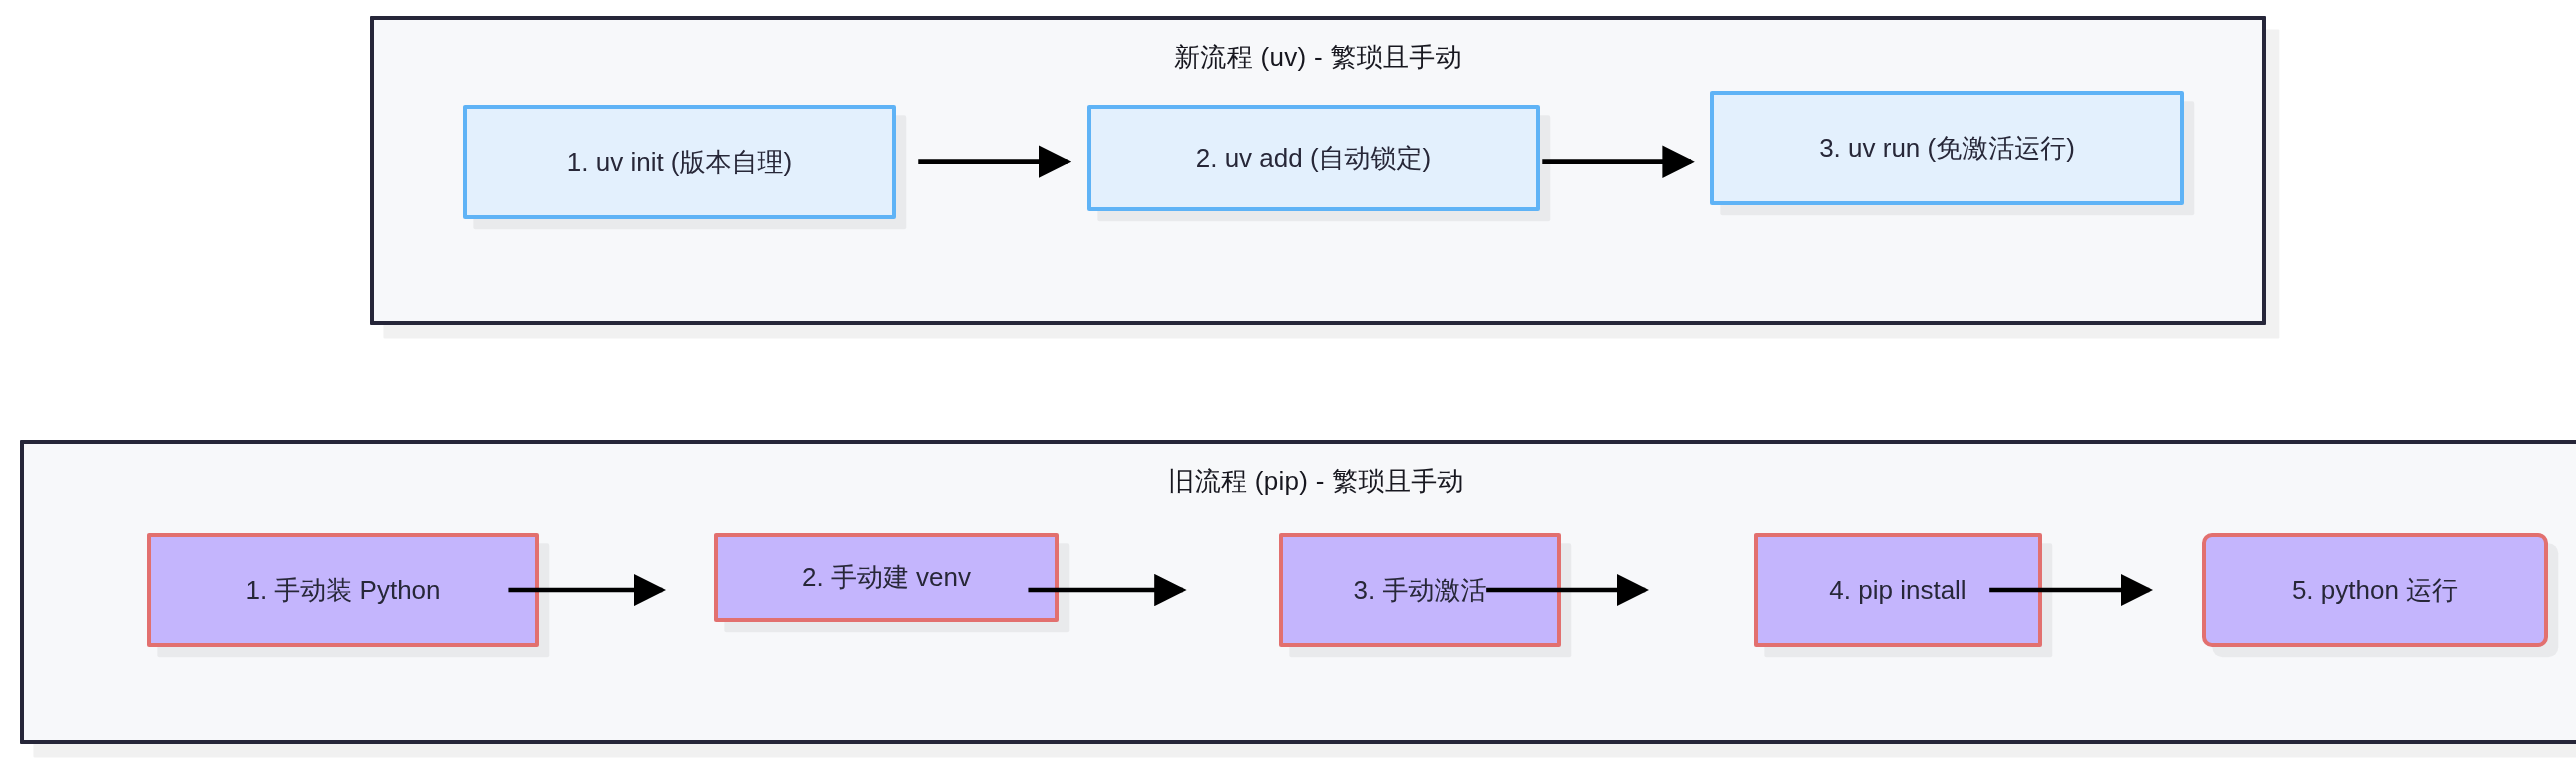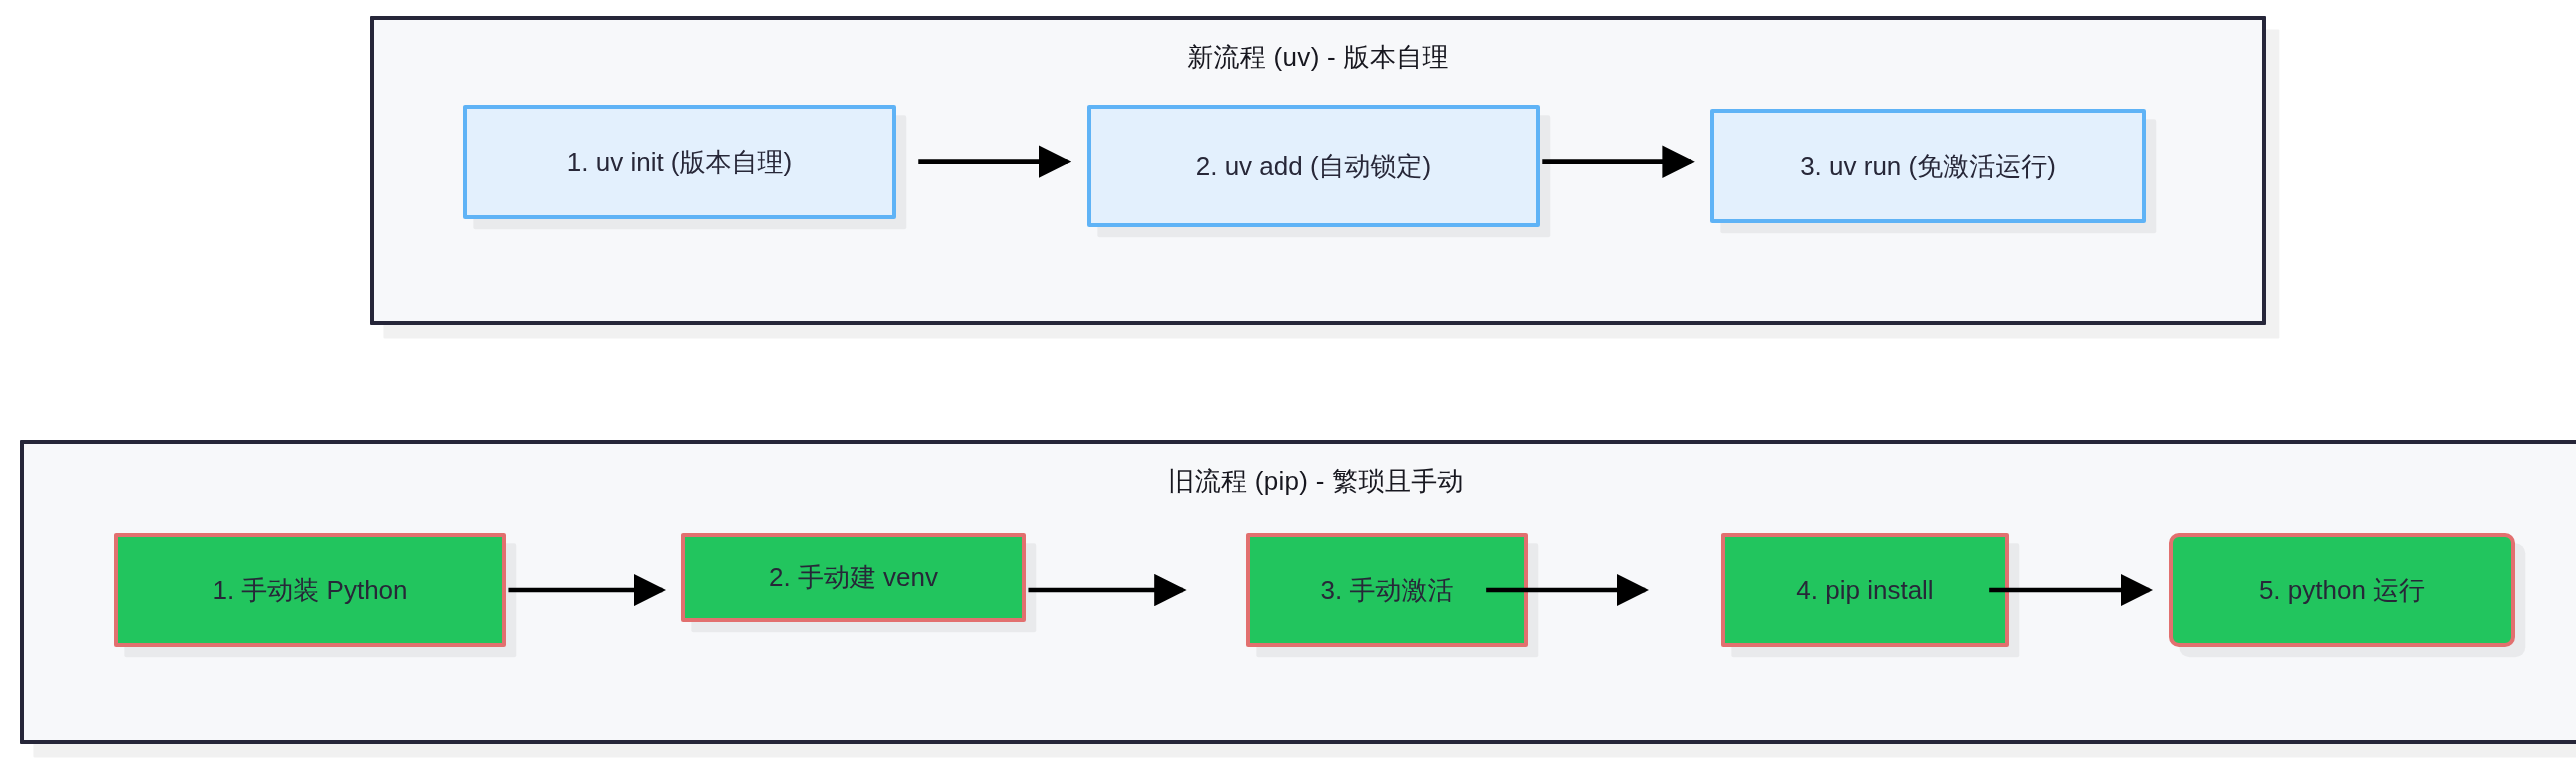--- a/index.html
+++ b/index.html
@@ -73,28 +73,29 @@
     color: #272738;
     white-space: nowrap;
     box-shadow: 10.3px 10.3px 0 0 rgba(0,0,0,0.055);
     padding: 0 13.4px;
   }
   .node.blue {
     background: #e3f0fd;
     border-color: #5fb3f6;
   }
   .node.pink {
-    background: #22c55e;
+    background: #c4b5fd;
     border-color: #e2706f;
+    margin-left: 33px;
   }
 
   
   #node-uv-init { left: 463px;  top: 105px; width: 433px; height: 114px; }
-  #node-uv-add  { left: 1087px; top: 105px; width: 453px; height: 122px; }
-  #node-uv-run  { left: 1710px; top: 109px; width: 436px; height: 114px; }
+  #node-uv-add  { left: 1087px; top: 105px; width: 453px; height: 106px; }
+  #node-uv-run  { left: 1710px; top: 91px; width: 474px; height: 114px; }
 
   
   #node-install-python { left: 114px;  top: 533px; width: 392px; height: 114px; }
   #node-create-venv    { left: 681px; top: 533px; width: 345px; height: 89px; }
   #node-activate       { left: 1246px; top: 533px; width: 282px; height: 114px; }
   #node-pip-install    { left: 1721px; top: 533px; width: 288px; height: 114px; }
   #node-python-run     { left: 2169px; top: 533px; width: 346px; height: 114px; border-radius: 10px; }
 
   
   .arrow-layer {
@@ -104,21 +105,21 @@
     height: 762px;
     pointer-events: none;
   }
 </style>
 </head>
 <body>
 
 <div class="canvas">
 
   <div class="subgraph" id="subgraph-new">
-    <div class="subgraph-title">新流程 (uv) - 版本自理</div>
+    <div class="subgraph-title">新流程 (uv) - 繁琐且手动</div>
   </div>
 
   <div class="node blue" id="node-uv-init">
     <span>1. uv init (版本自理)</span>
   </div>
 
   <div class="node blue" id="node-uv-add">
     <span>2. uv add (自动锁定)</span>
   </div>
 

